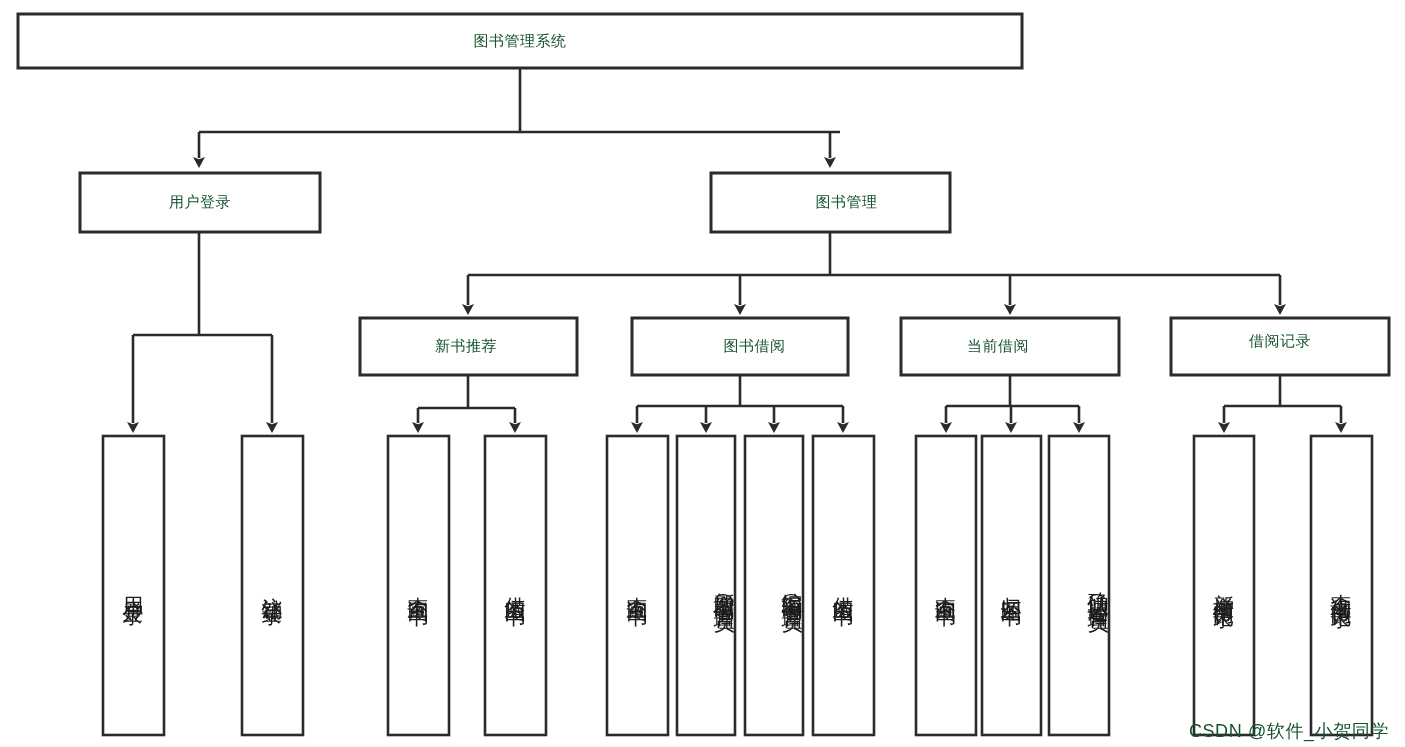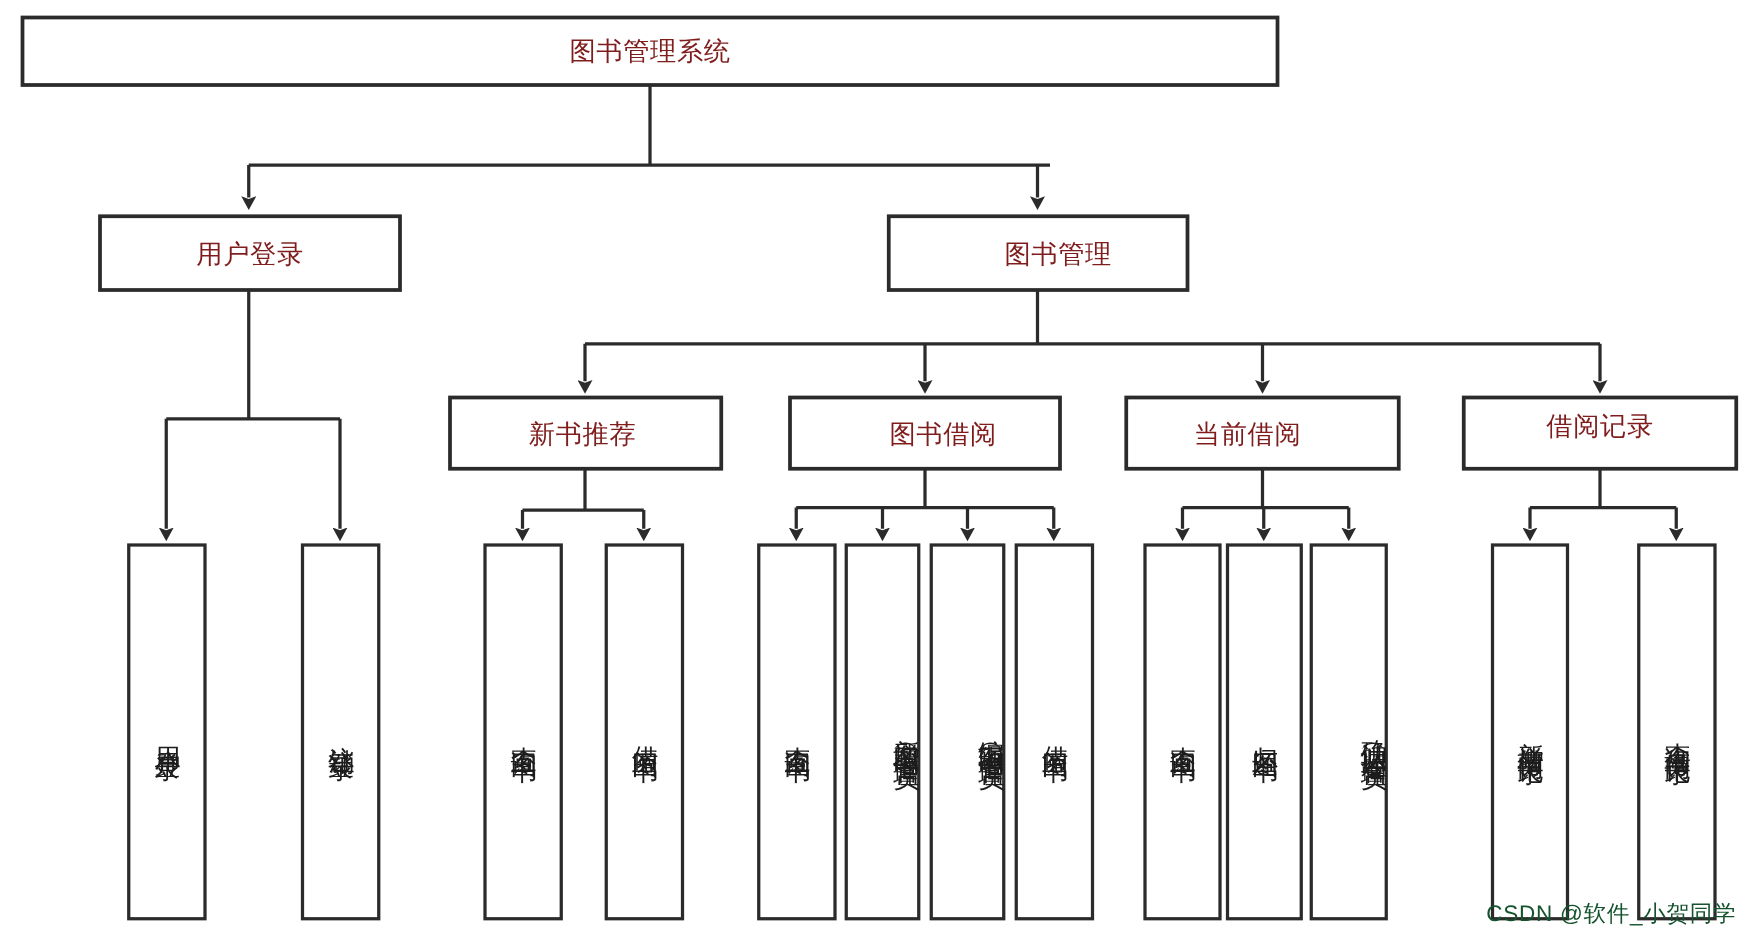--- a/index.html
+++ b/index.html
@@ -45,22 +45,22 @@
   }
   .arrow-head {
     fill: #2b2b2b;
     stroke: none;
   }
   .node-label-h {
     position: absolute;
     display: flex;
     align-items: center;
     justify-content: center;
-    font-size: 21px;
-    color: #7f1d1d;
+    font-size: 15px;
+    color: #14532d;
     letter-spacing: 0.5px;
     white-space: nowrap;
     pointer-events: none;
   }
   .node-label-v {
     position: absolute;
     display: flex;
     align-items: flex-start;
     justify-content: center;
     font-size: 21px;

